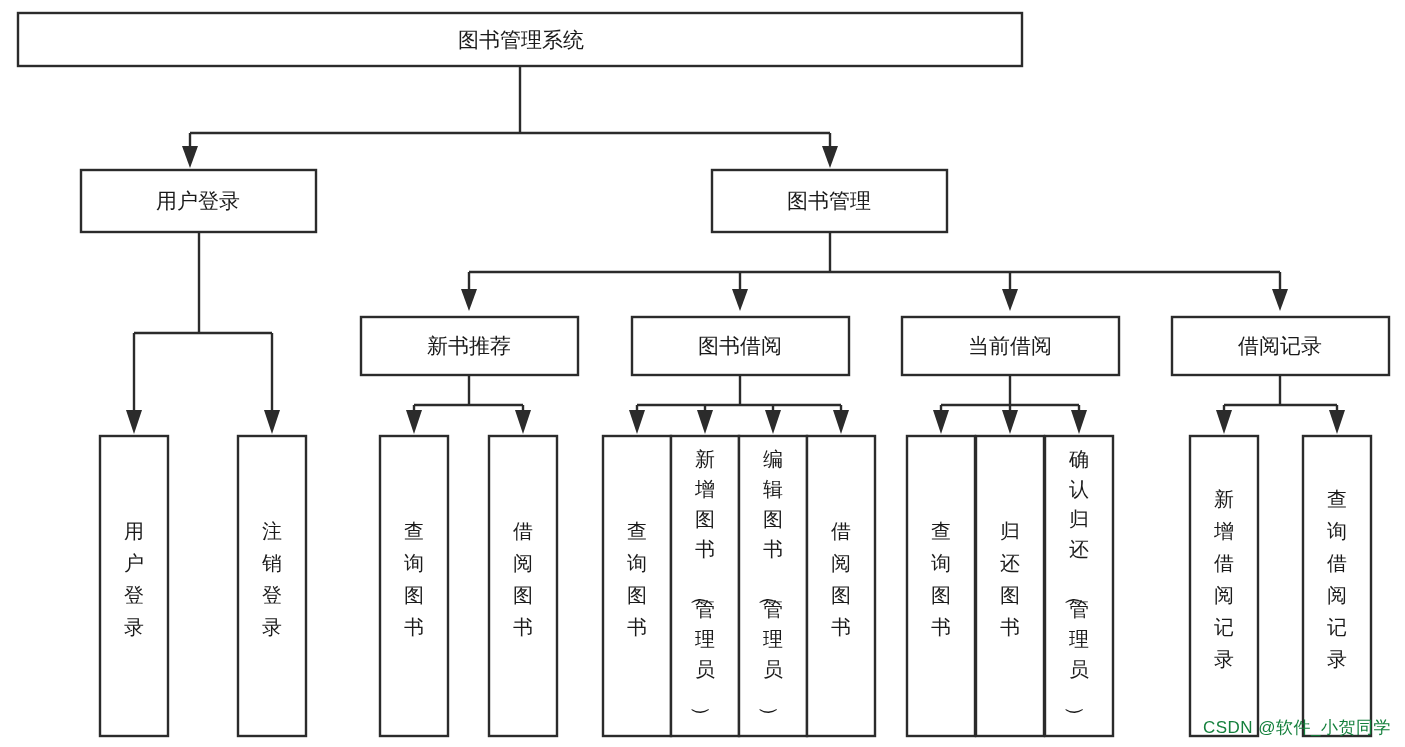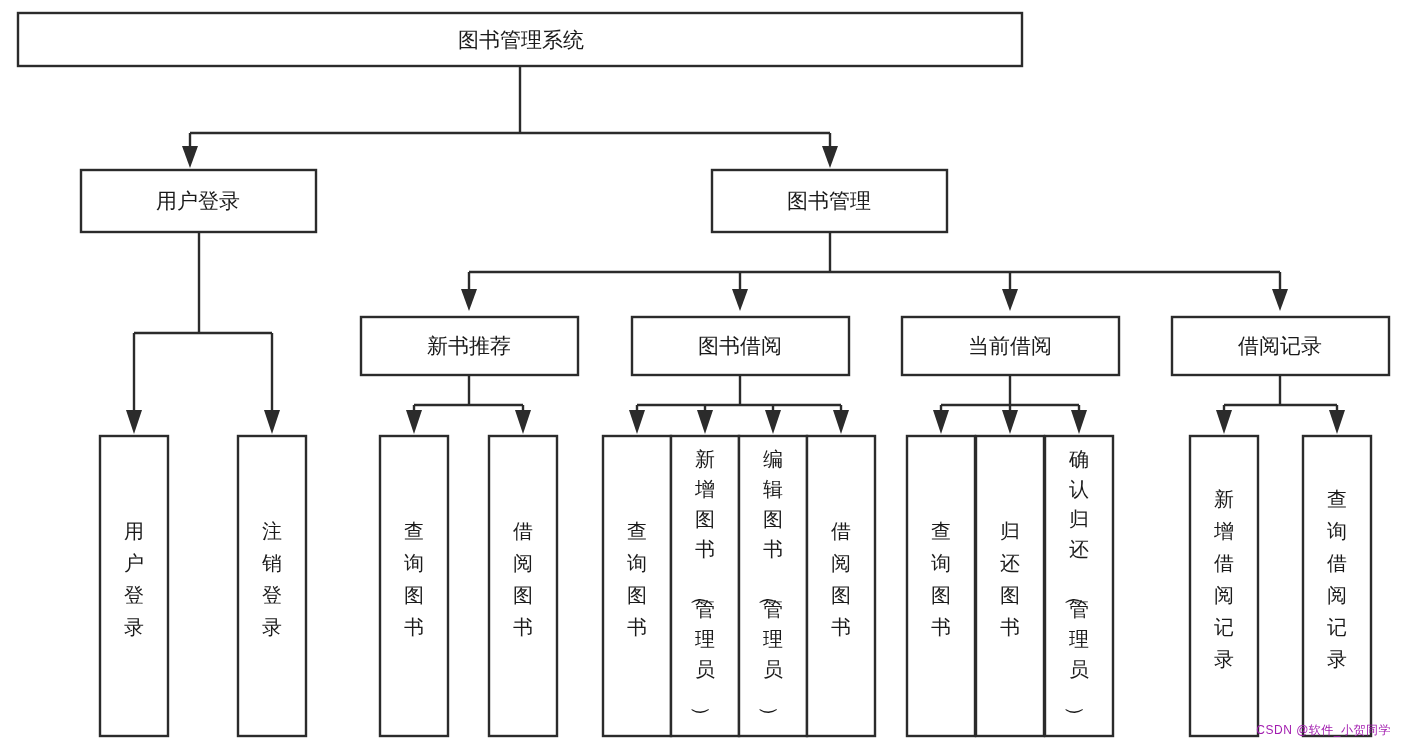--- a/index.html
+++ b/index.html
@@ -45,22 +45,22 @@
   }
   .arrow-head {
     fill: #2b2b2b;
     stroke: none;
   }
   .watermark {
     position: absolute;
     right: 14px;
     bottom: 8px;
     font-family: "Liberation Sans", "DejaVu Sans", sans-serif;
-    font-size: 12px;
-    color: #a21caf;
+    font-size: 17px;
+    color: #15803d;
     letter-spacing: 0.5px;
     white-space: nowrap;
     pointer-events: none;
   }
 </style>
 </head>
 <body>
 
 <svg id="diagram" viewBox="0 0 1405 747" xmlns="http://www.w3.org/2000/svg">
 

